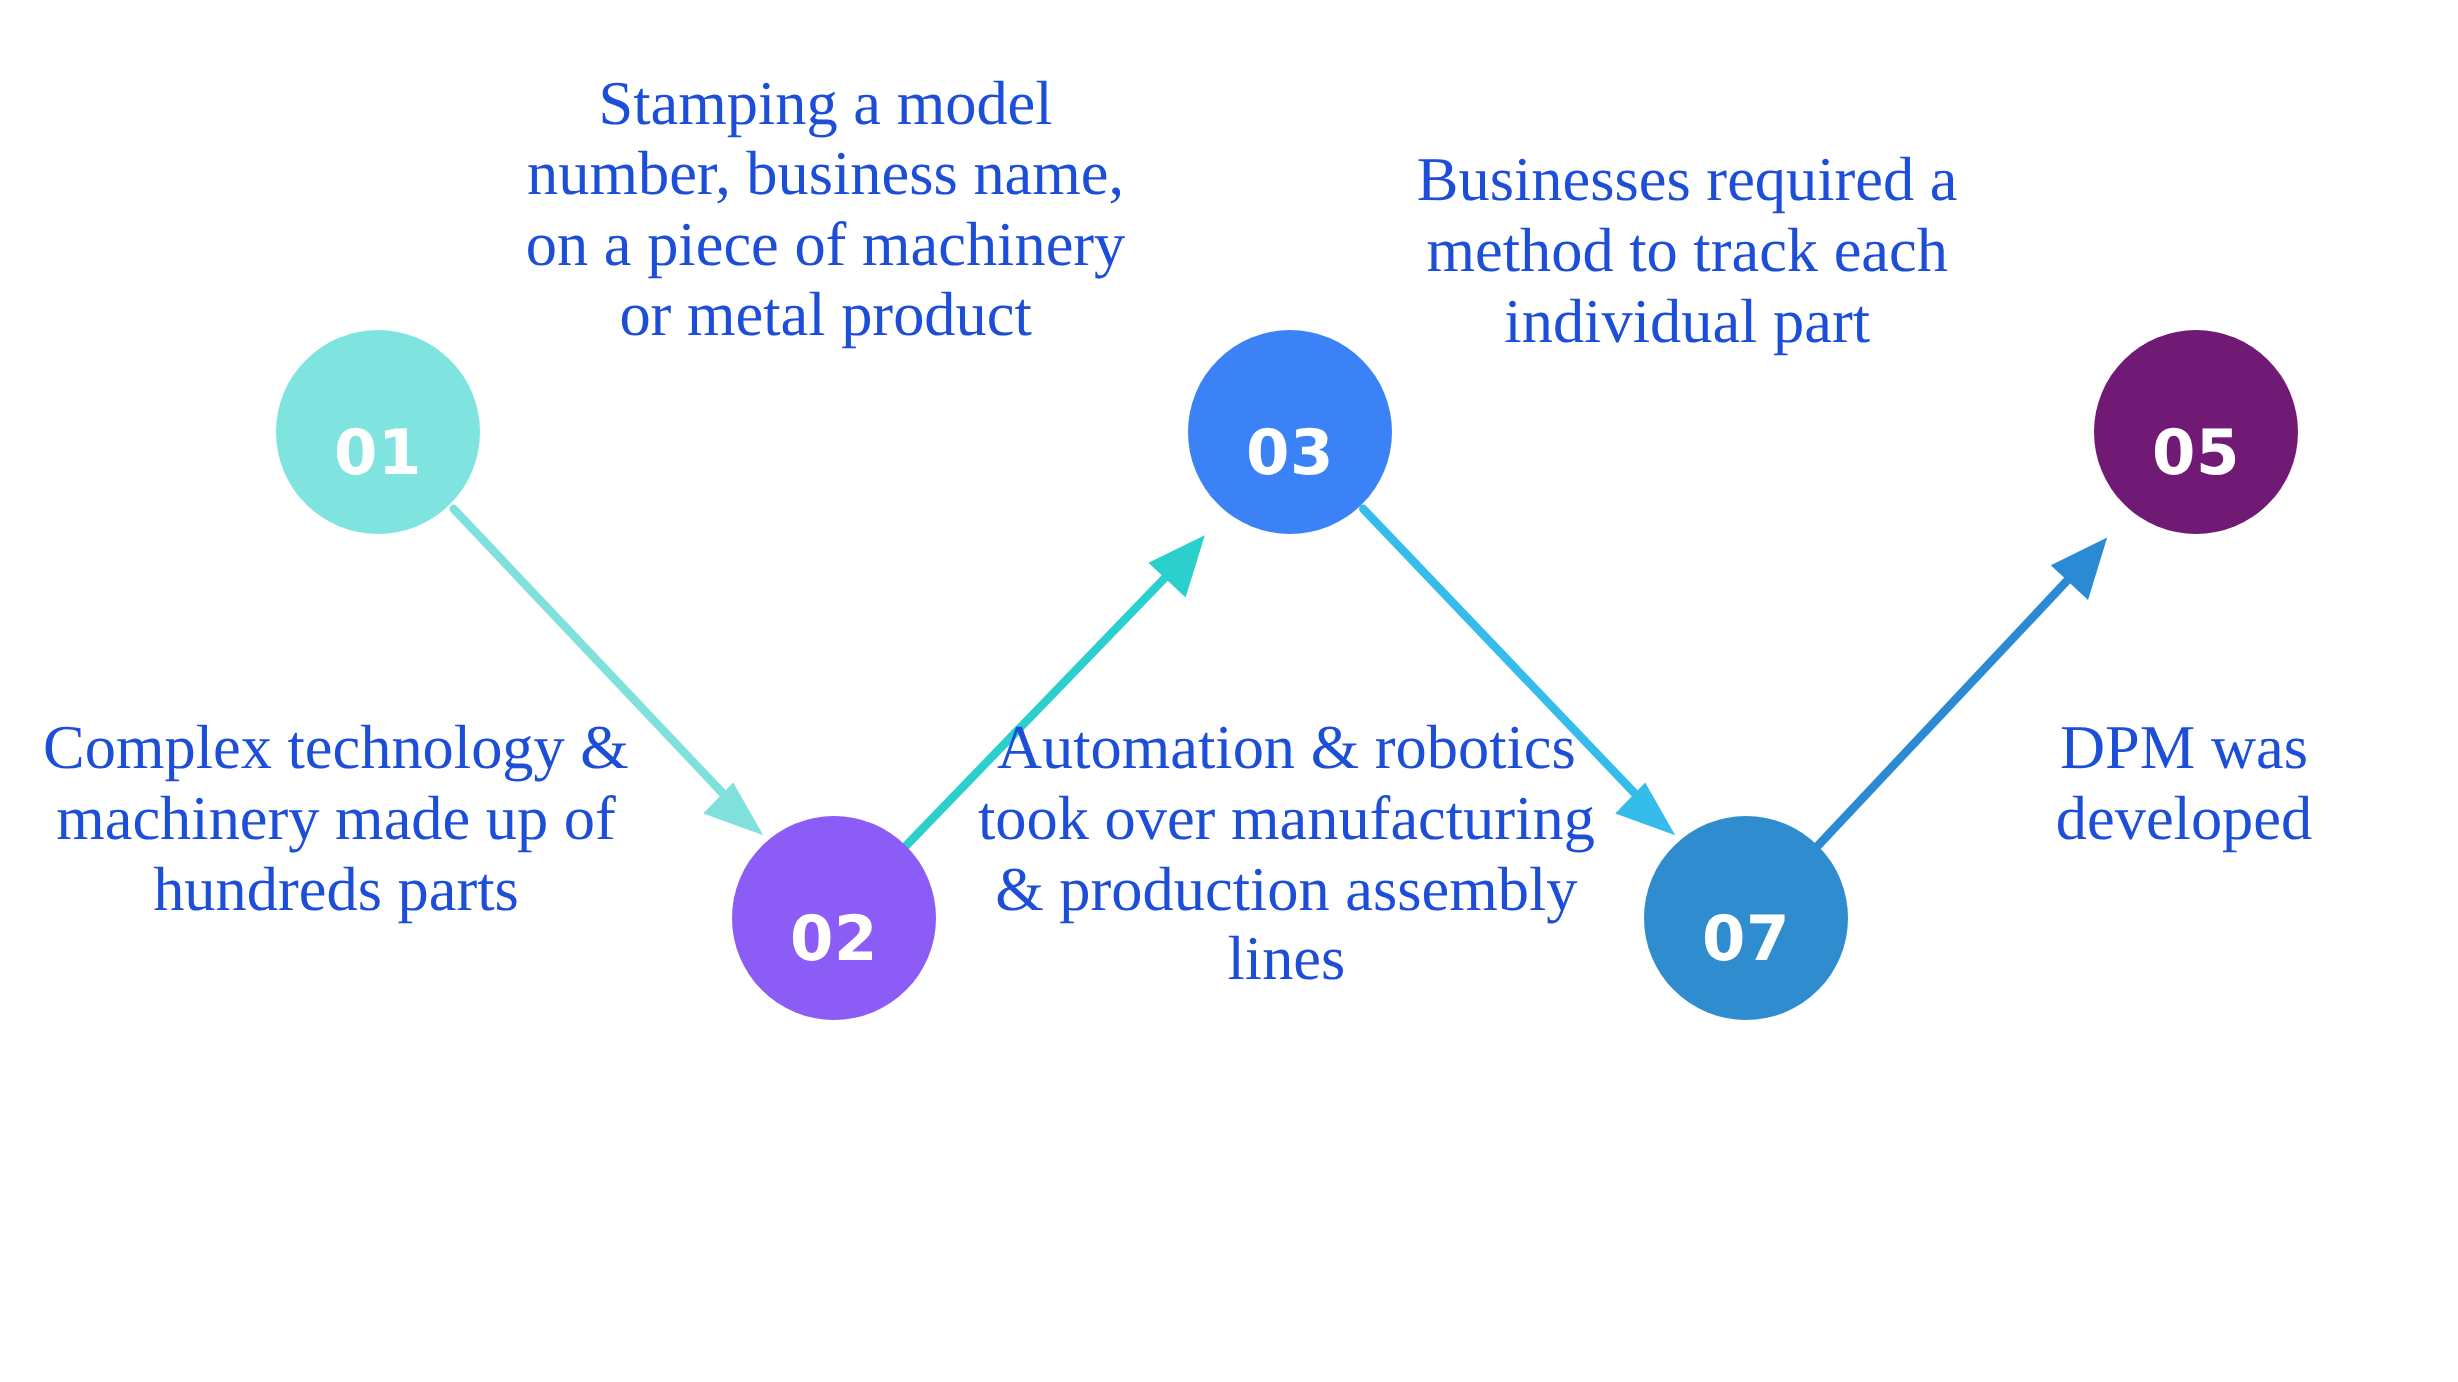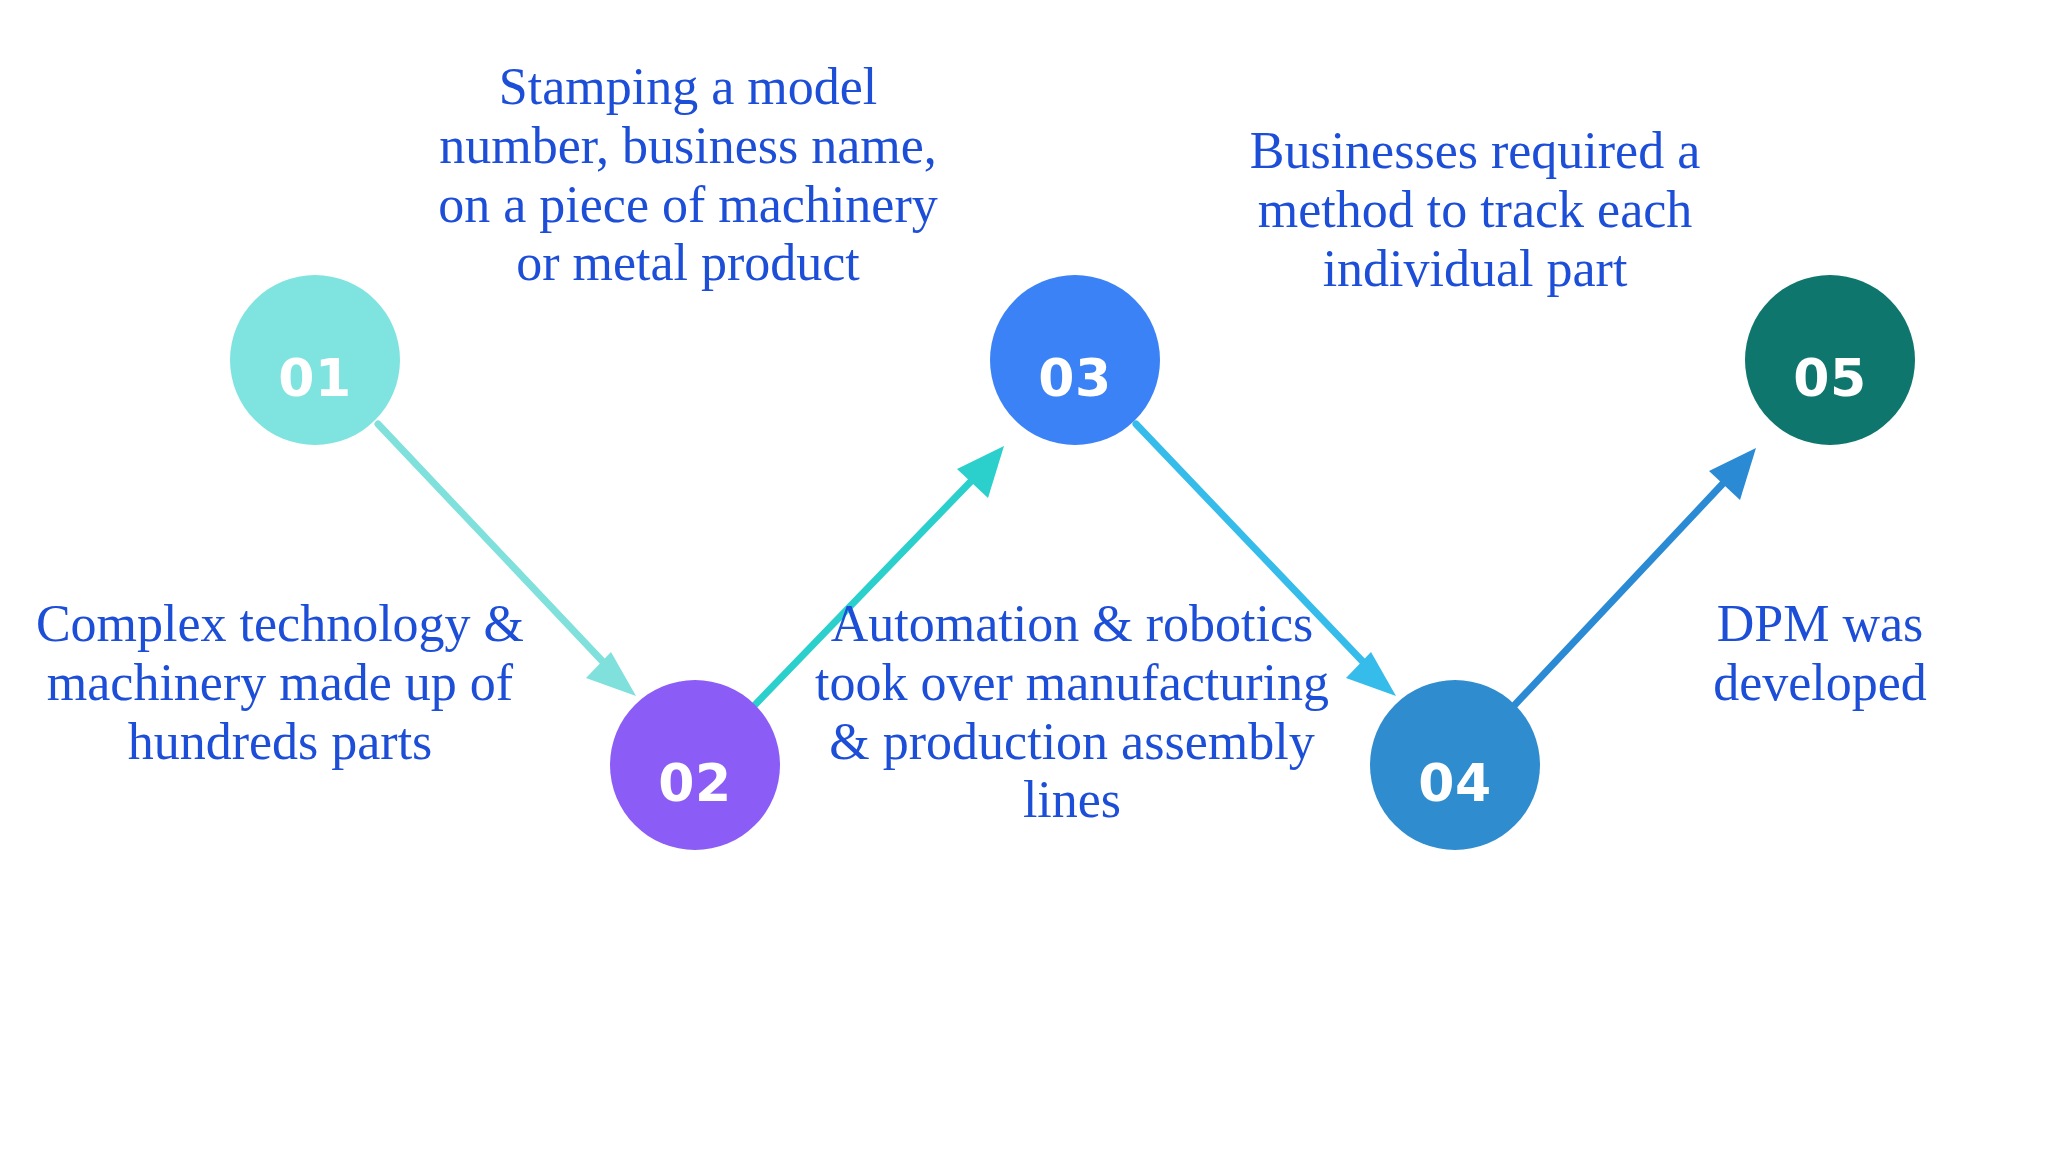--- a/index.html
+++ b/index.html
@@ -83,30 +83,30 @@
 
   <div class="node" style="left:610px; top:680px; background:#8b5cf6;align-items:center;">
     <span class="node-label">02</span>
   </div>
 
   <div class="node" style="left:990px; top:275px; background:#3b82f6;">
     <span class="node-label">03</span>
   </div>
 
   <div class="node" style="left:1370px; top:680px; background:#2E8CCF;">
-    <span class="node-label">04</span>
+    <span class="node-label">07</span>
   </div>
 
-  <div class="node" style="left:1745px; top:275px; background:#0f766e;text-align:right;">
+  <div class="node" style="left:1745px; top:275px; background:#701a75;text-align:right;">
     <span class="node-label">05</span>
   </div>
 
   <div class="caption" style="left:30px; top:595px; width:500px;">Complex technology &amp; machinery made up of hundreds parts</div>
 
   <div class="caption" style="left:418px; top:58px; width:540px;">Stamping a model number, business name, on a piece of machinery or metal product</div>
 
   <div class="caption" style="left:812px; top:595px; width:520px;">Automation &amp; robotics took over manufacturing &amp; production assembly lines</div>
 
-  <div class="caption" style="left:1225px; top:122px; width:500px;text-align:center;">Businesses required a method to track each individual part</div>
+  <div class="caption" style="left:1156px; top:122px; width:500px;text-align:center;">Businesses required a method to track each individual part</div>
 
   <div class="caption" style="left:1650px; top:595px; width:340px;">DPM was developed</div>
 
 </div>
 
 </body></html>

